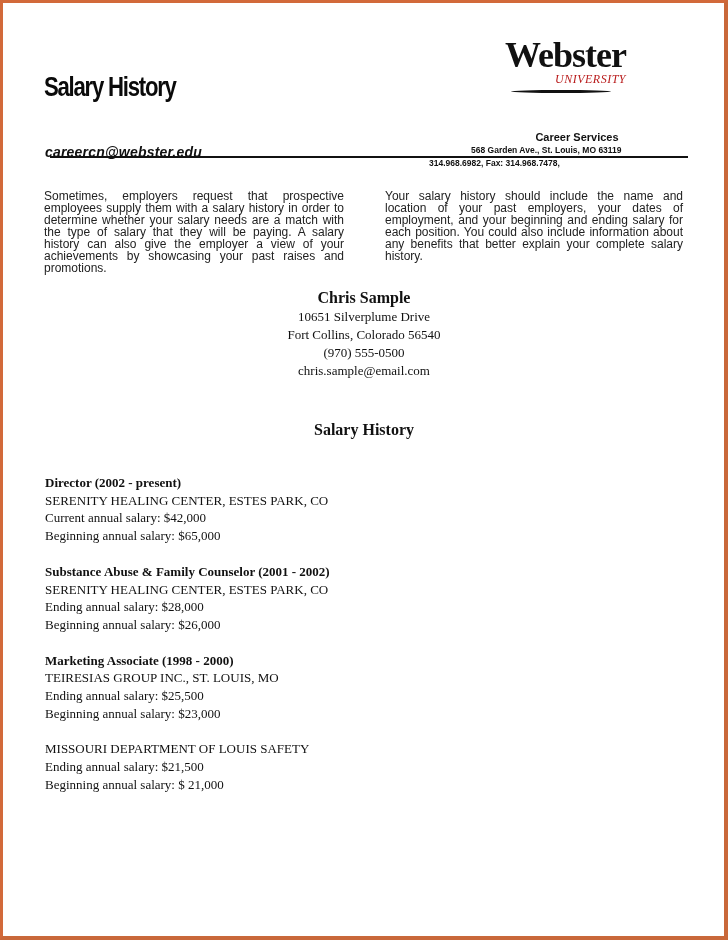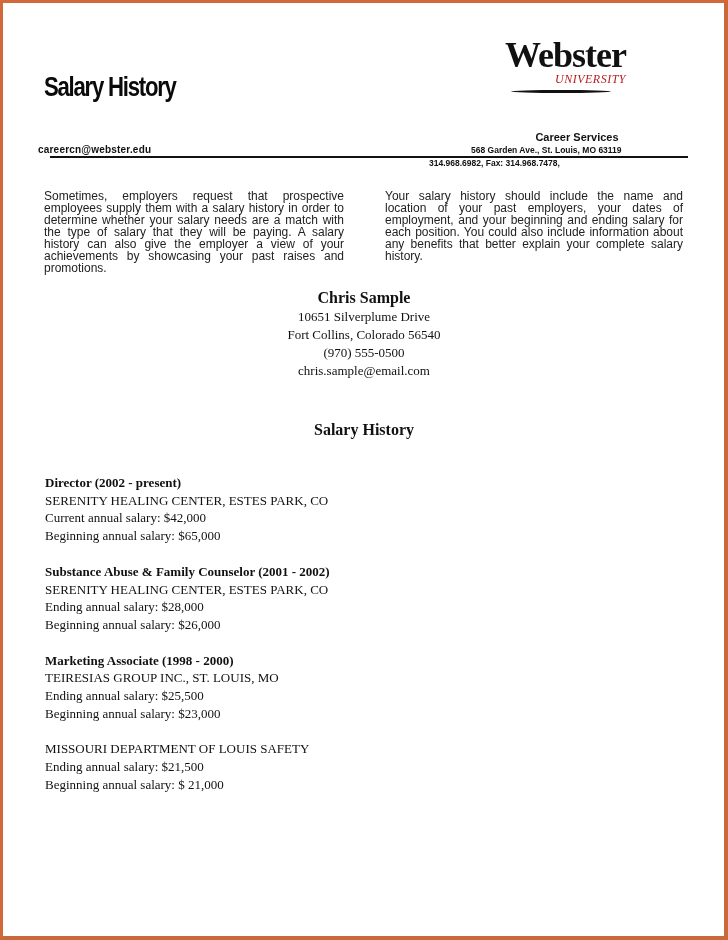--- a/index.html
+++ b/index.html
@@ -24,24 +24,24 @@
     .page-title {
       position: absolute; left: 44px; top: 74px;
       font-family: "Liberation Sans", sans-serif;
       font-weight: bold; font-size: 27px;
       letter-spacing: -1.5px;
       transform: scaleX(0.82); transform-origin: left top;
       color: #0a0a0a;
       line-height: 1;
     }
     .contact-email {
-      position: absolute; left: 38px; top: 144px;
+      position: absolute; left: 45px; top: 144px;
       font-family: "Liberation Sans", sans-serif;
-      font-weight: bold; font-size: 10px;
-      color: #111; letter-spacing: 0.2px;
+      font-weight: bold; font-size: 14px;
+      color: #111; letter-spacing: 0.2px; font-style: italic;
     }
     .divider {
       position: absolute; left: 50px; top: 156px;
       width: 638px; height: 2px; background: #111;
     }
     .logo {
       position: absolute; left: 496px; top: 40px; width: 130px;
       text-align: right;
     }
     .logo-word {

